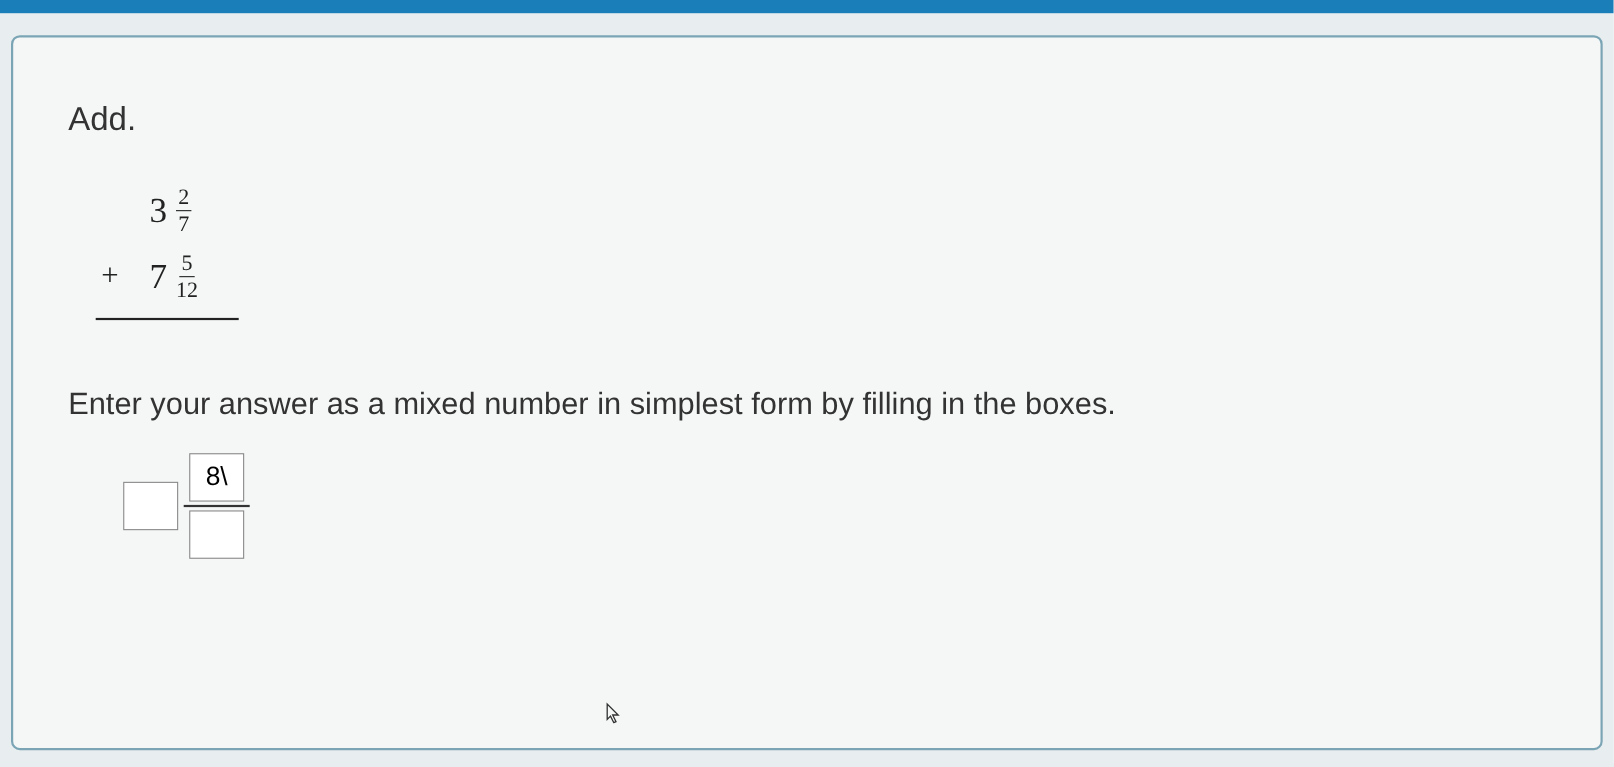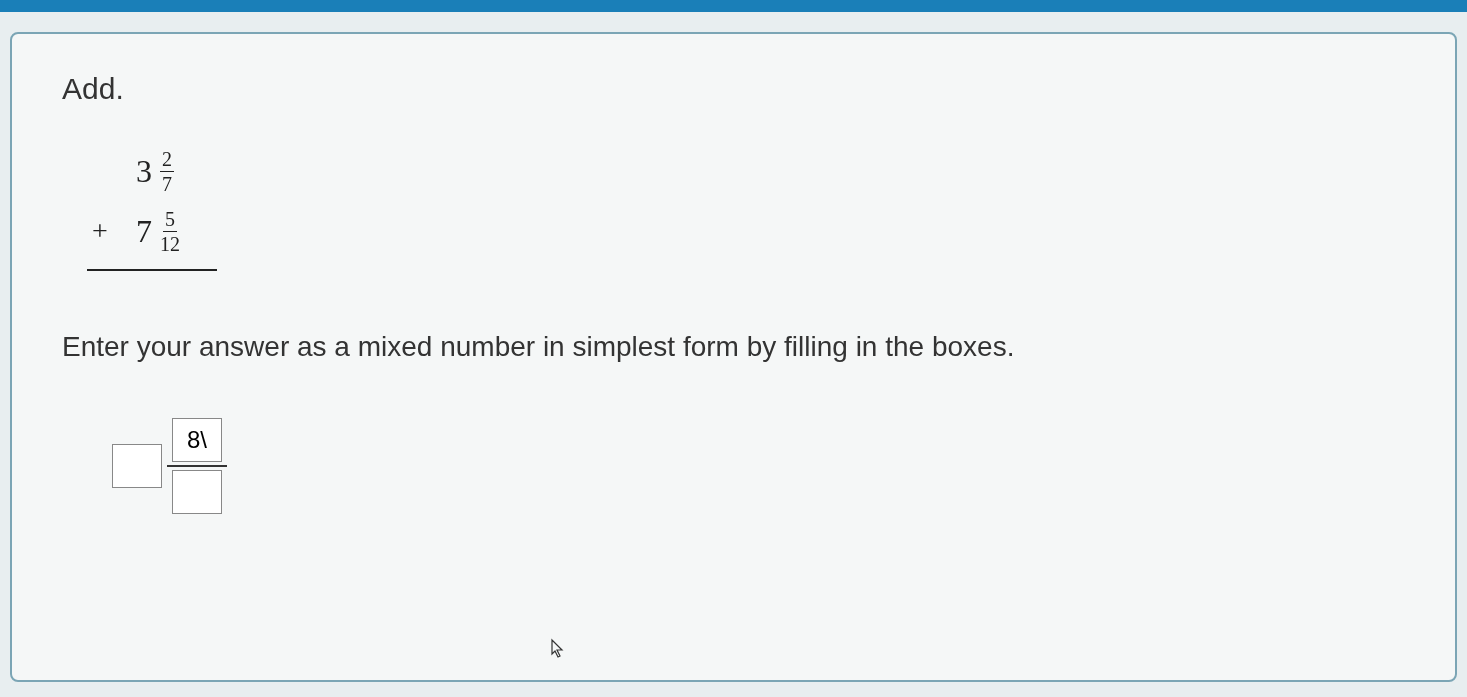--- a/index.html
+++ b/index.html
@@ -20,21 +20,21 @@
       background: #1a7fb8;
     }
     .content-area {
       padding: 20px 0 0 0;
     }
     .question-card {
       background: #f5f7f7;
       border: 2px solid #7ba5b5;
       border-radius: 8px;
       margin: 0 10px;
-      padding: 38px 40px 40px 50px;
+      padding: 58px 40px 40px 50px;
       height: 650px;
     }
     .instruction {
       font-size: 30px;
       color: #333;
       margin-bottom: 35px;
     }
     .math-problem {
       margin-left: 30px;
       margin-bottom: 60px;
@@ -73,21 +73,21 @@
     }
     .problem-line {
       border-bottom: 2px solid #222;
       width: 130px;
       margin-top: 8px;
       margin-left: -5px;
     }
     .answer-instruction {
       font-size: 28px;
       color: #333;
-      margin-bottom: 55px;
+      margin-bottom: 29px;
     }
     .answer-input-area {
       display: flex;
       align-items: center;
       margin-left: 50px;
     }
     .answer-box {
       width: 50px;
       height: 44px;
       border: 1.5px solid #888;

